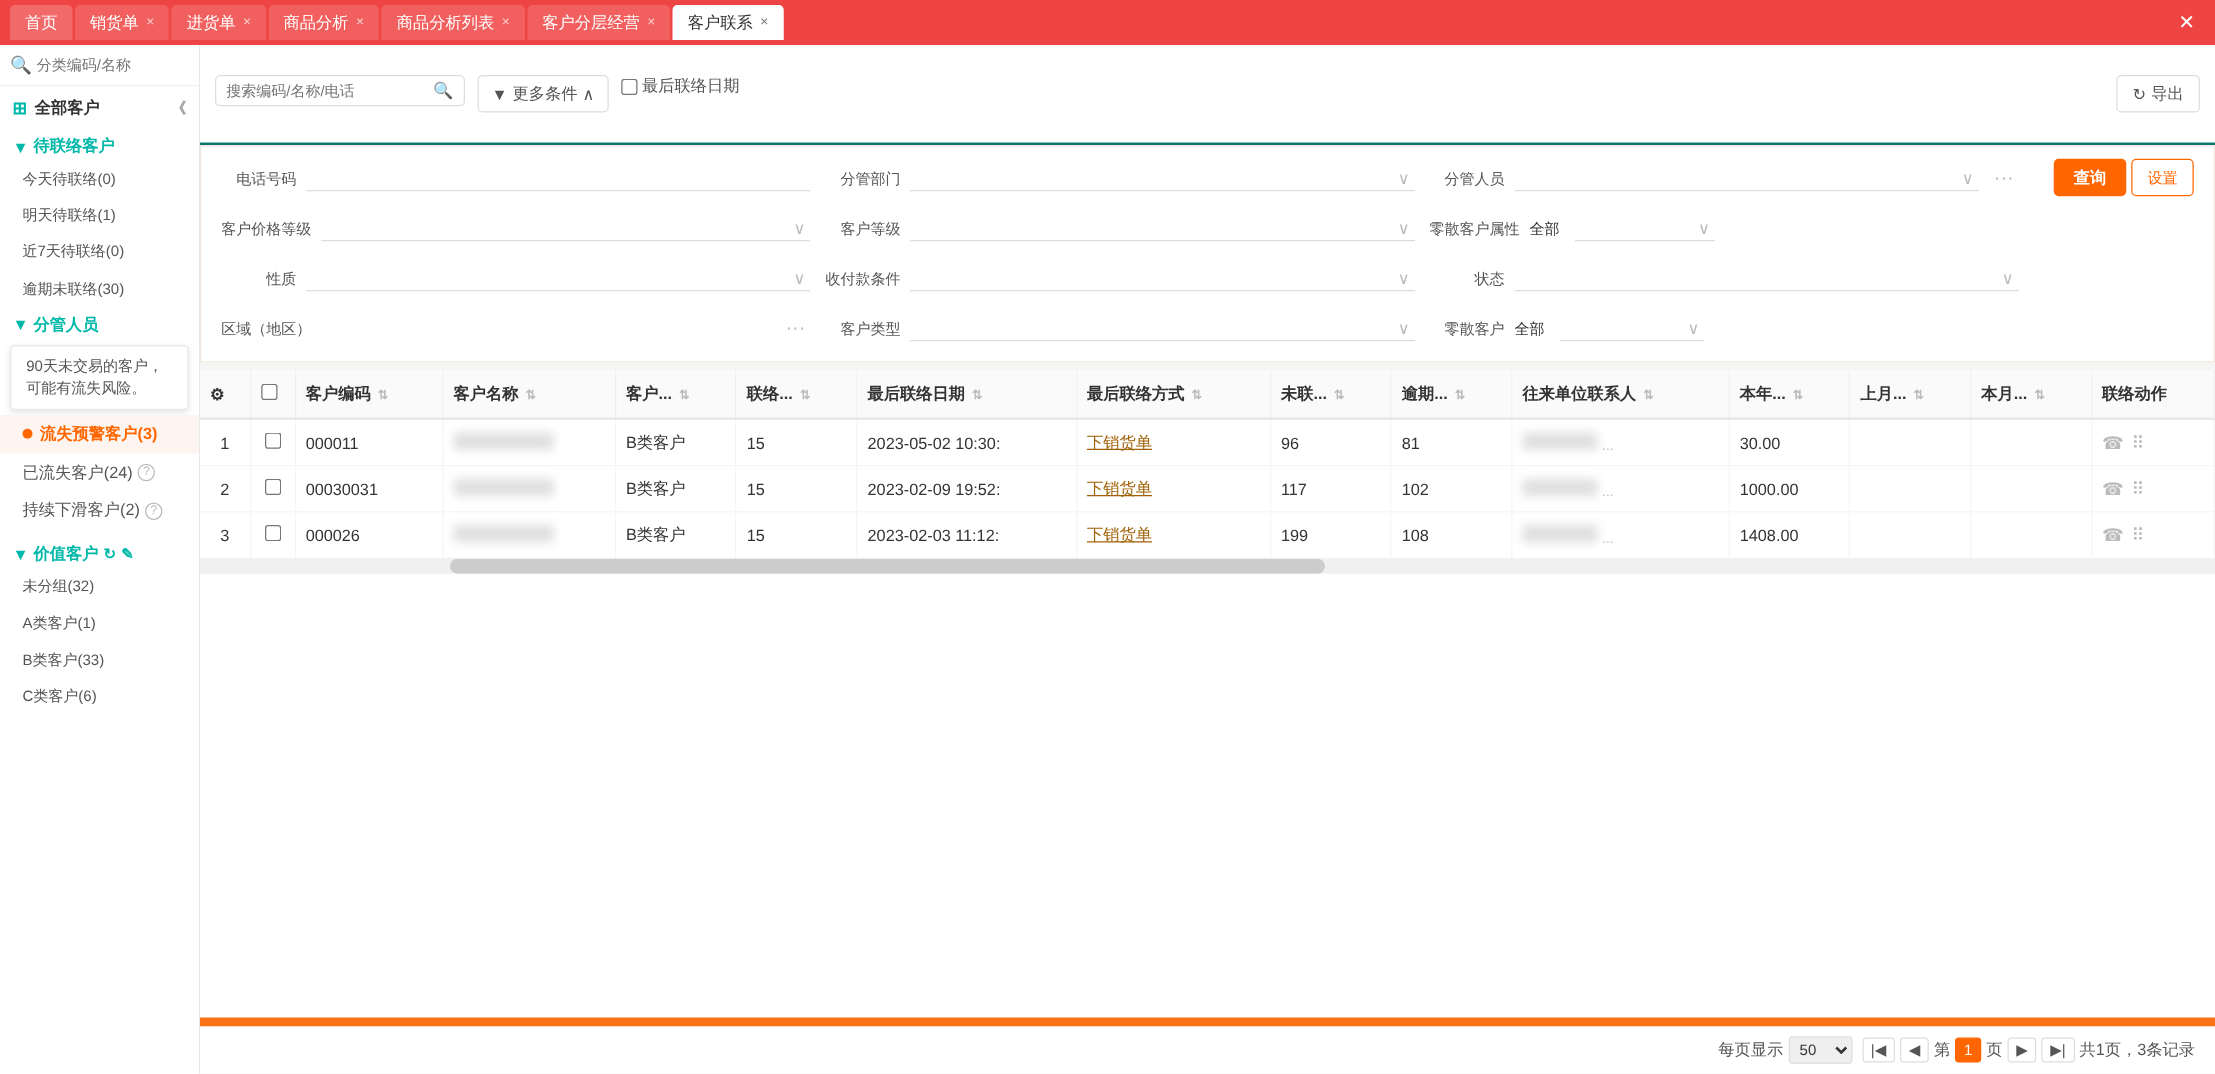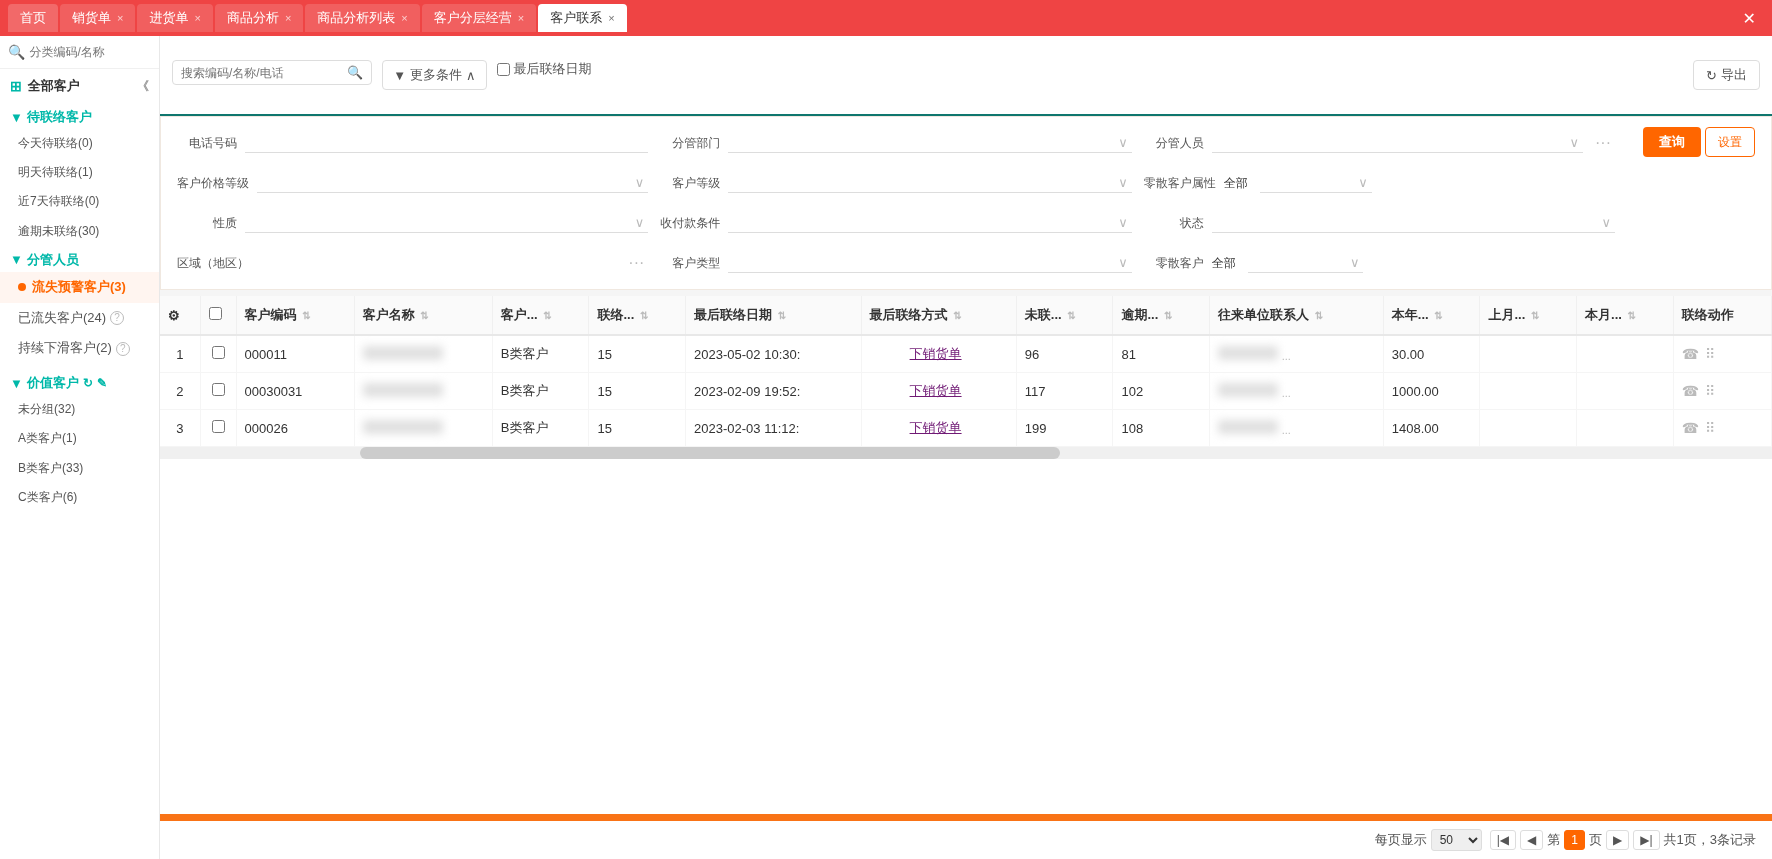--- a/index.html
+++ b/index.html
@@ -327,21 +327,21 @@
       font-size: 10px;
       margin-left: 2px;
     }
     .data-table td {
       padding: 9px 8px;
       border-bottom: 1px solid #f5f5f5;
       border-right: 1px solid #f5f5f5;
       color: #333;
       white-space: nowrap;
     }
-    .link-text { color: #701a75; cursor: pointer; text-decoration: underline; margin-left: 40px; }
+    .link-text { color: #a16207; cursor: pointer; text-decoration: underline; }
     .col-idx { width: 40px; text-align: center; }
     .col-check { width: 36px; text-align: center; }
     .settings-col { width: 36px; text-align: center; cursor: pointer; color: #bbb; }
     .action-icons { display: flex; gap: 6px; align-items: center; }
     .action-icon { color: #bbb; cursor: pointer; font-size: 14px; }
     .blurred { filter: blur(4px); user-select: none; }
 
     
     .table-footer {
       display: flex;
@@ -486,20 +486,21 @@
     <div class="sidebar-item">今天待联络(0)</div>
     <div class="sidebar-item">明天待联络(1)</div>
     <div class="sidebar-item">近7天待联络(0)</div>
     <div class="sidebar-item">逾期未联络(30)</div>
 
     <div class="sidebar-group-label">
       <span>▼</span>
       <span>分管人员</span>
     </div>
 
+    <div class="tooltip-box">90天未交易的客户，可能有流失风险。</div>
 
     <div class="sidebar-item active" style="display:flex;align-items:center;gap:4px;">
       <span class="orange-dot"></span>
       <span>流失预警客户(3)</span>
     </div>
     <div class="sidebar-item" style="display:flex;align-items:center;gap:4px;">
       <span>已流失客户(24)</span>
       <span class="info-icon">?</span>
     </div>
     <div class="sidebar-item" style="display:flex;align-items:center;gap:4px;">

